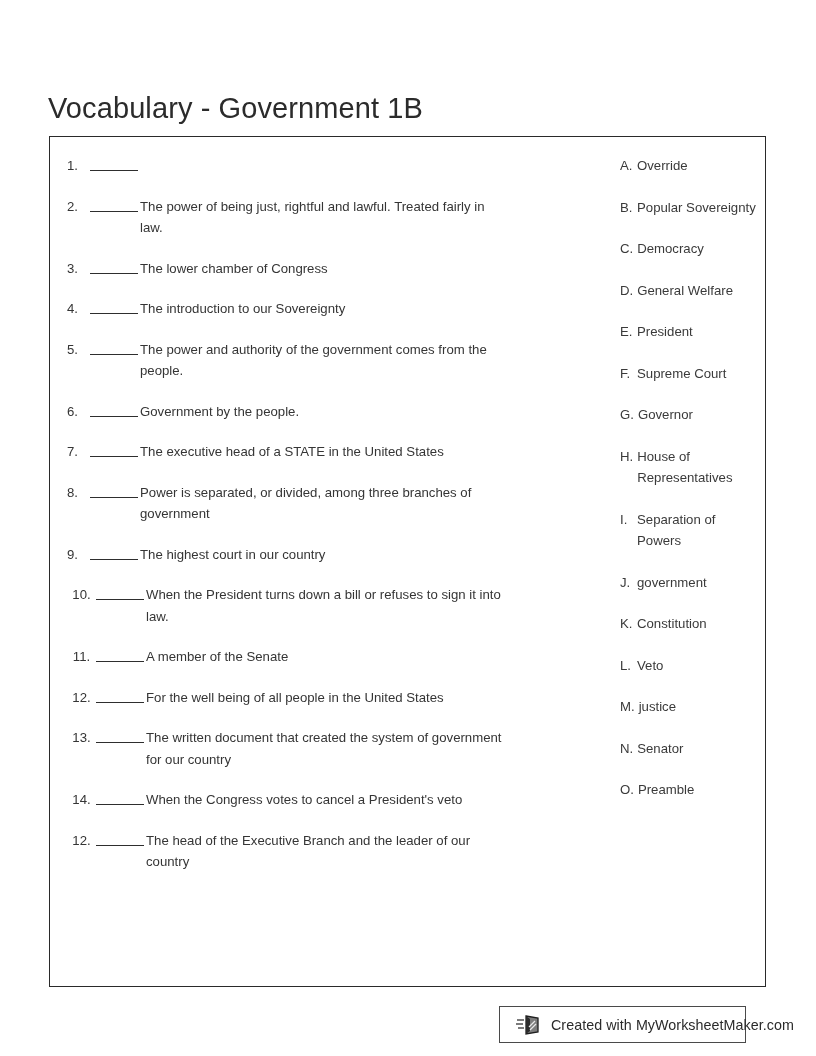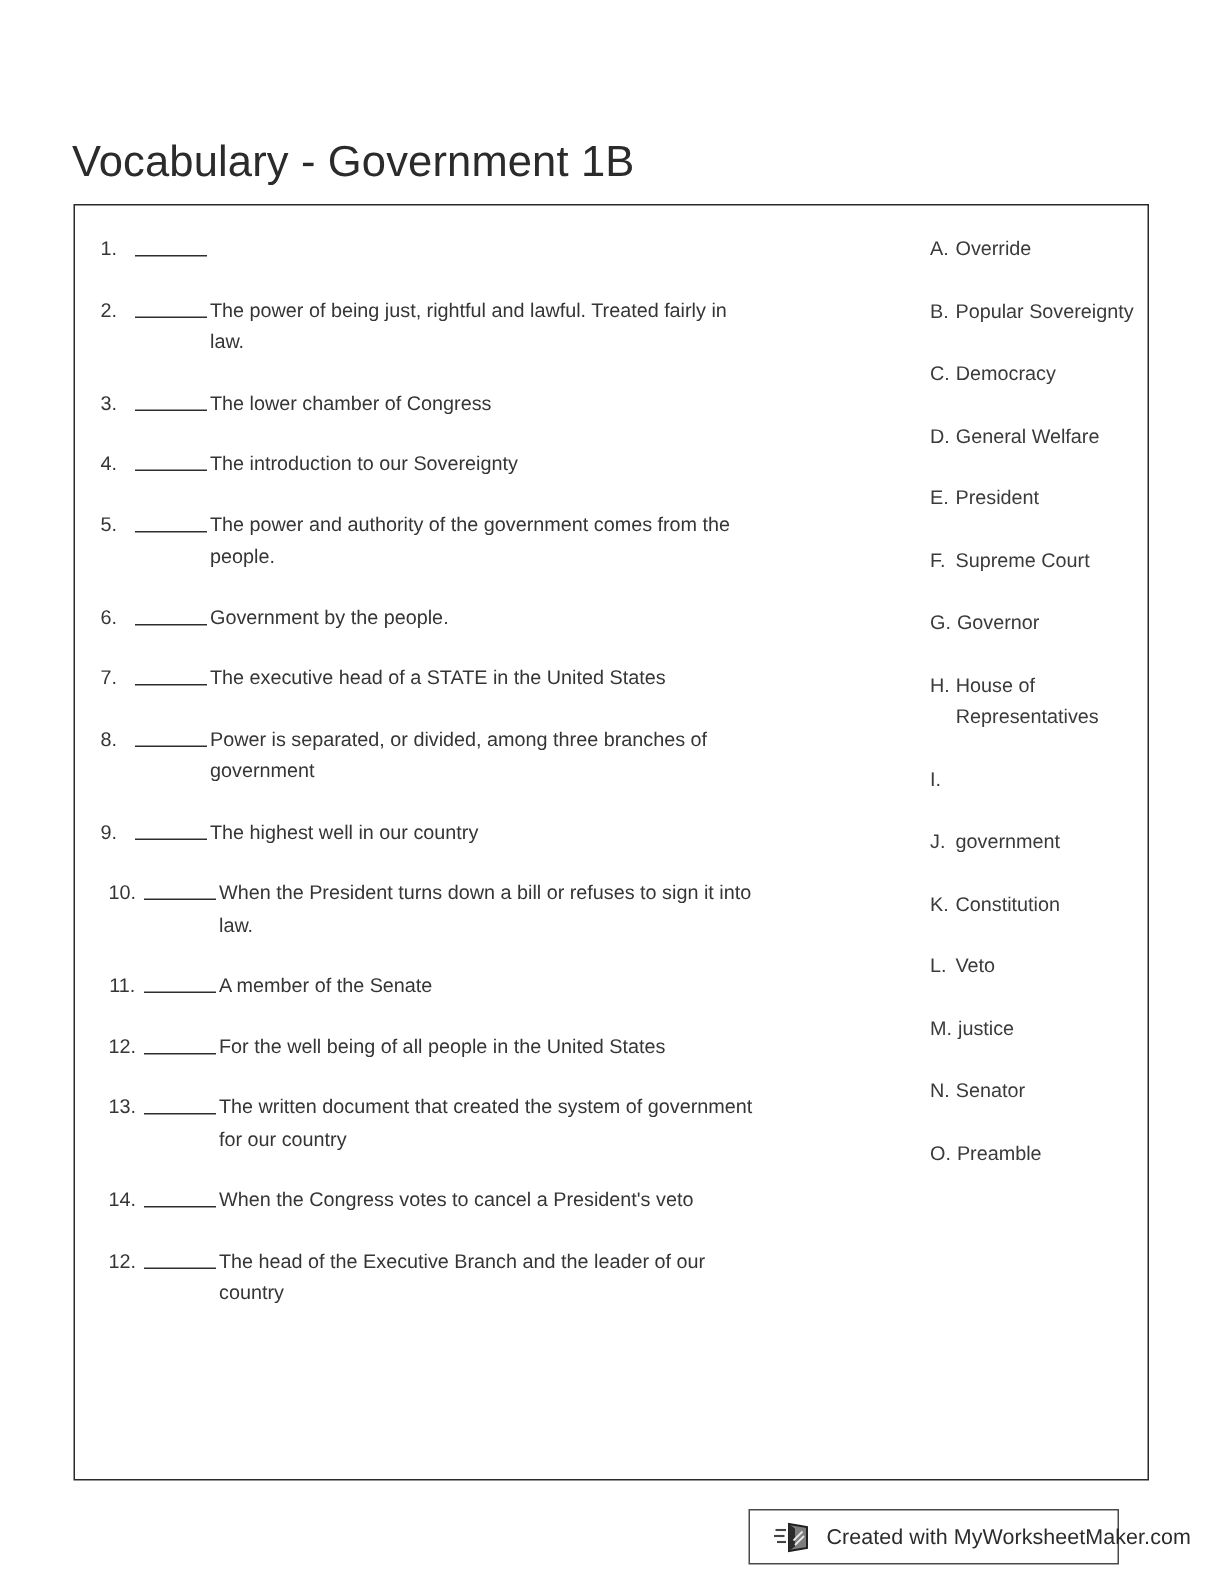--- a/index.html
+++ b/index.html
@@ -177,21 +177,21 @@
         <span class="q-text">The executive head of a STATE in the United States</span>
       </div>
       <div class="question-row">
         <span class="q-num">8.</span>
         <span class="q-blank"></span>
         <span class="q-text">Power is separated, or divided, among three branches of government</span>
       </div>
       <div class="question-row">
         <span class="q-num">9.</span>
         <span class="q-blank"></span>
-        <span class="q-text">The highest well in our country</span>
+        <span class="q-text">The highest court in our country</span>
       </div>
       <div class="question-row">
         <span class="q-num wide">10.</span>
         <span class="q-blank"></span>
         <span class="q-text">When the President turns down a bill or refuses to sign it into law.</span>
       </div>
       <div class="question-row">
         <span class="q-num wide">11.</span>
         <span class="q-blank"></span>
         <span class="q-text">A member of the Senate</span>
@@ -246,20 +246,21 @@
       <div class="answer-row">
         <span class="a-letter">G.</span>
         <span class="a-text">Governor</span>
       </div>
       <div class="answer-row">
         <span class="a-letter">H.</span>
         <span class="a-text">House of Representatives</span>
       </div>
       <div class="answer-row">
         <span class="a-letter">I.</span>
+        <span class="a-text">Separation of Powers</span>
       </div>
       <div class="answer-row">
         <span class="a-letter">J.</span>
         <span class="a-text">government</span>
       </div>
       <div class="answer-row">
         <span class="a-letter">K.</span>
         <span class="a-text">Constitution</span>
       </div>
       <div class="answer-row">

